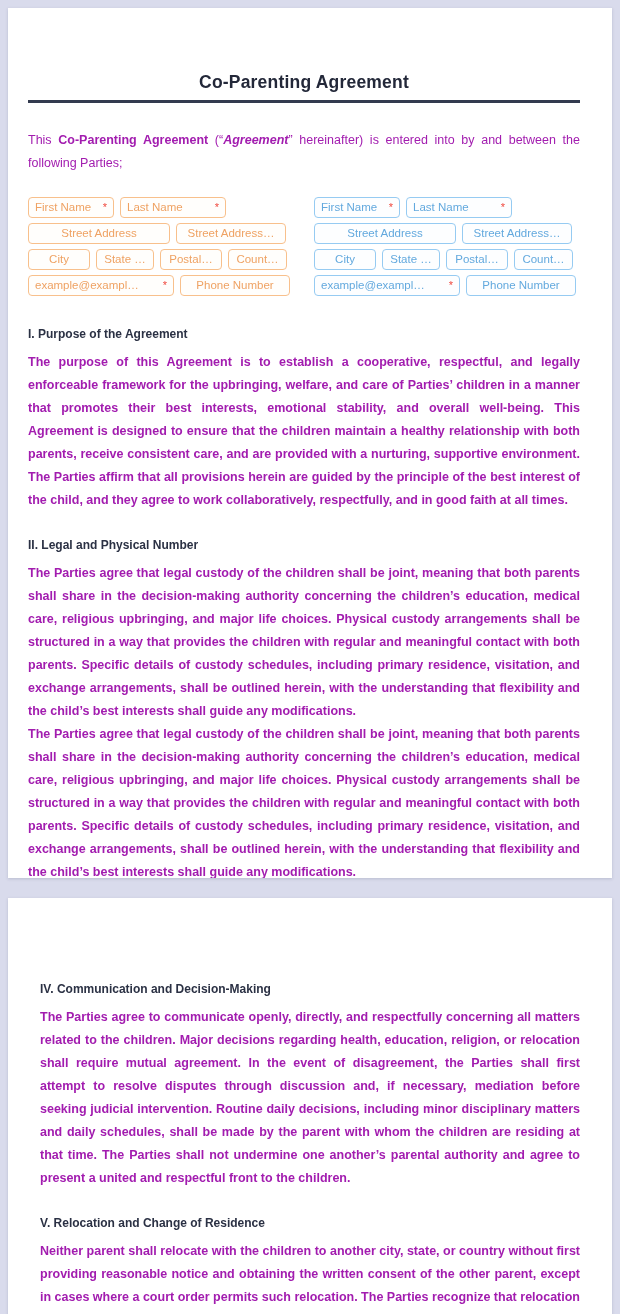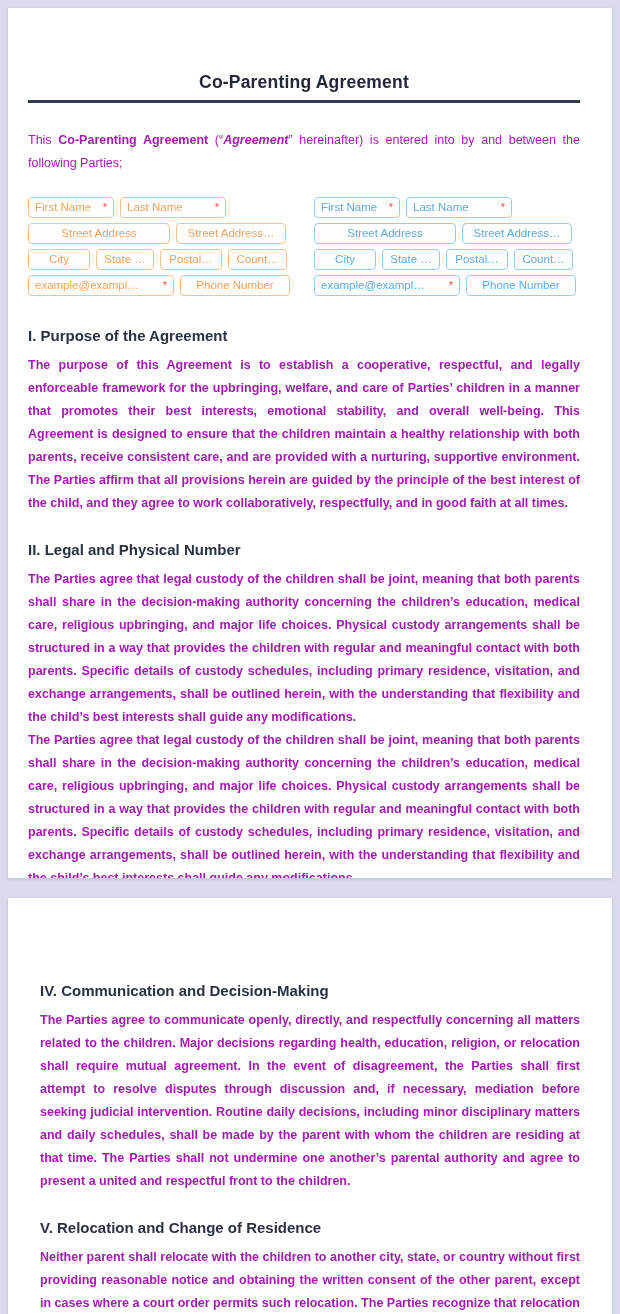--- a/index.html
+++ b/index.html
@@ -87,21 +87,21 @@
   .orange .field { border-color: var(--orange-border); color: var(--orange-text); background: #fffefc; }
   .blue .field { border-color: var(--blue-border); color: var(--blue-text); background: #fdfeff; }
   .req-star {
     color: var(--required-color);
     font-size: 11px;
     margin-left: 4px;
     flex: 0 0 auto;
   }
   h2.section-heading {
     margin: 26px 0 10px 0;
-    font-size: 15px;
+    font-size: 12px;
     font-weight: bold;
     color: var(--heading-color);
   }
   section p.body-text { margin: 0; font-weight: bold; }
 </style>
 </head>
 <body style="--orange-border: #f8c08c; --orange-text: #efa263; --blue-border: #96cbf2; --blue-text: #63a9de; --required-color: #f0483e; --heading-color: #2b3144; --page-background: #d9dbec; background: rgb(217, 219, 236);">
 
 <div class="page page1">
 

